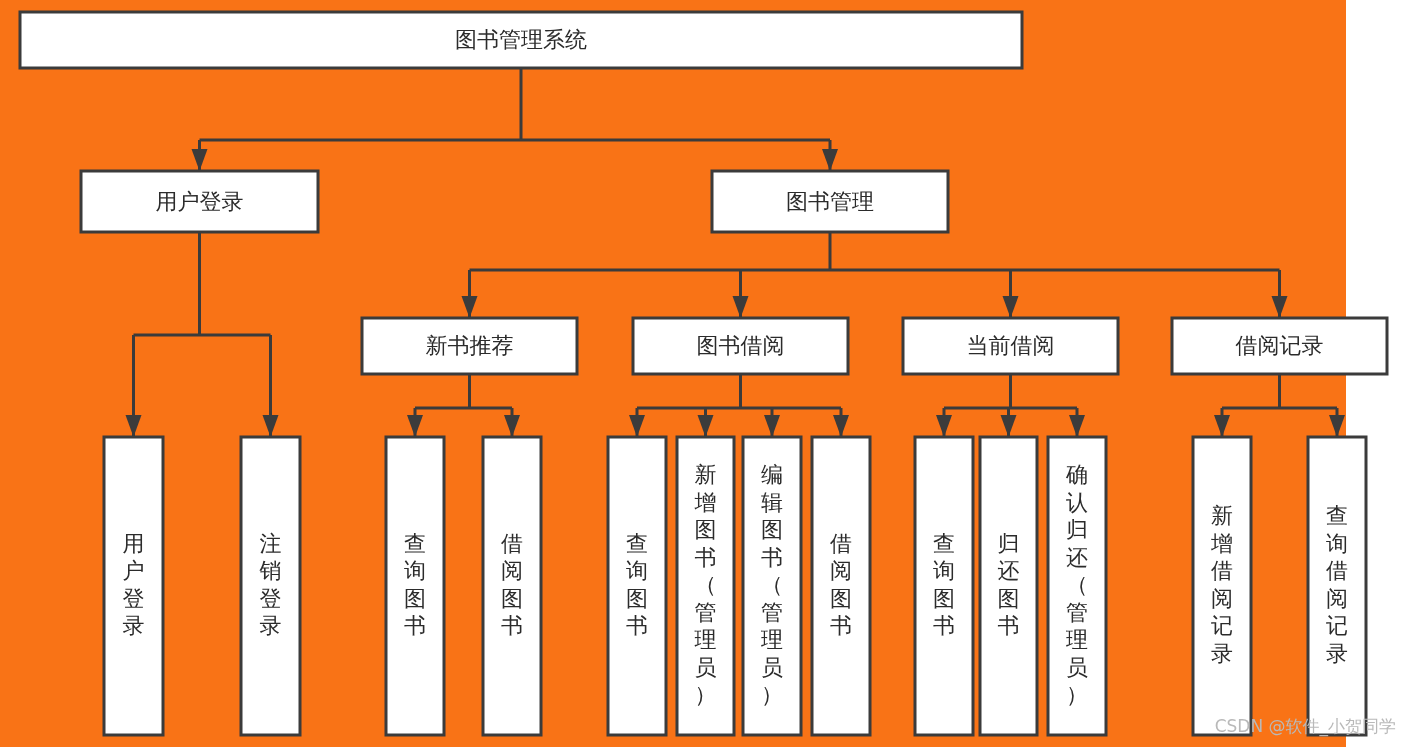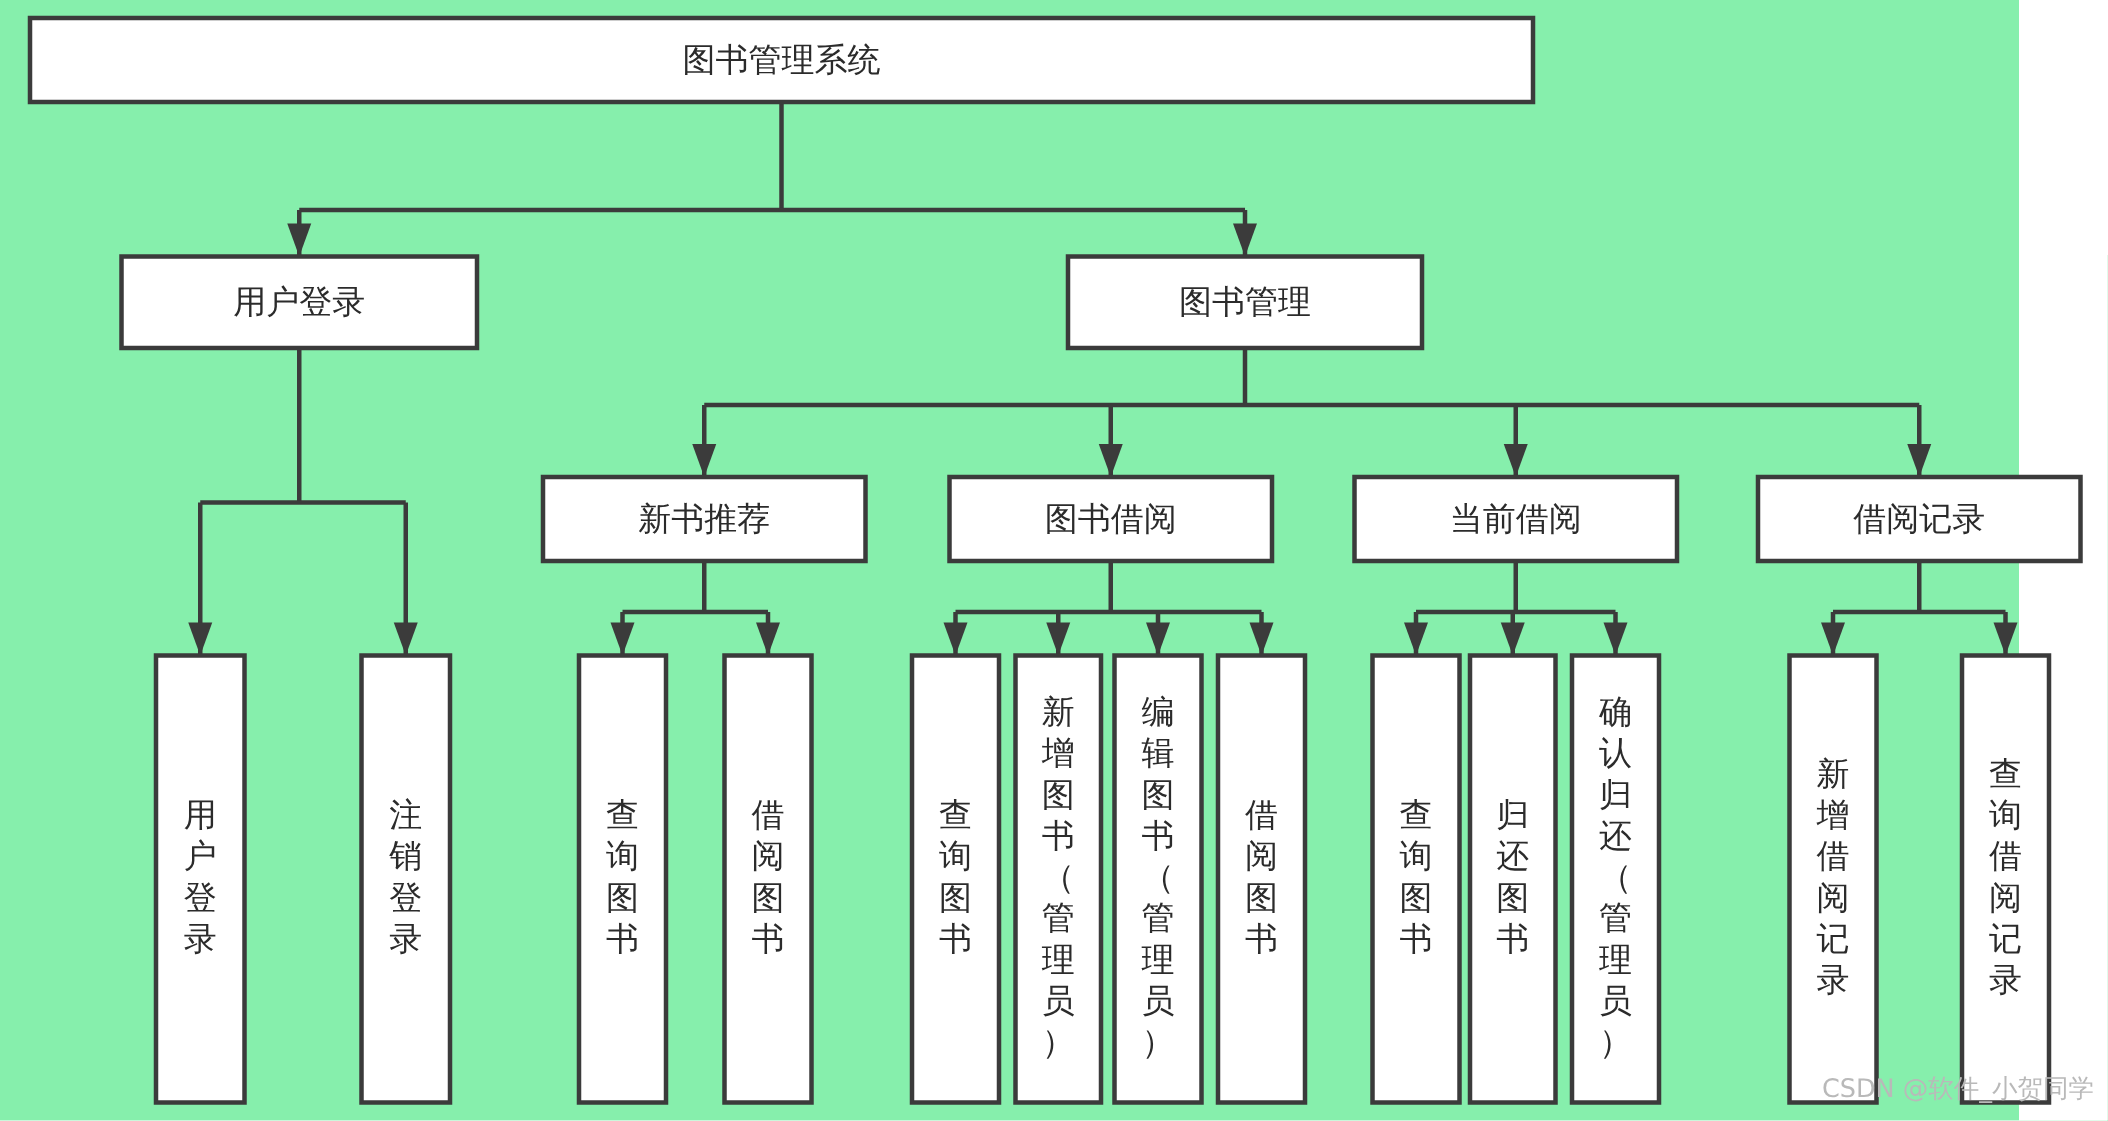--- a/index.html
+++ b/index.html
@@ -11,21 +11,21 @@
   body {
     width: 1405px;
     height: 747px;
     font-family: "DejaVu Sans", "Liberation Sans", sans-serif;
     overflow: hidden;
   }
   #diagram-root {
     position: relative;
     width: 1346px;
     height: 747px;
-    background: #86efac;
+    background: #f97316;
   }
   svg#flowchart {
     display: block;
     width: 1405px;
     height: 747px;
   }
   .node-box {
     fill: #ffffff;
     stroke: #3b3b3b;
     stroke-width: 3;

